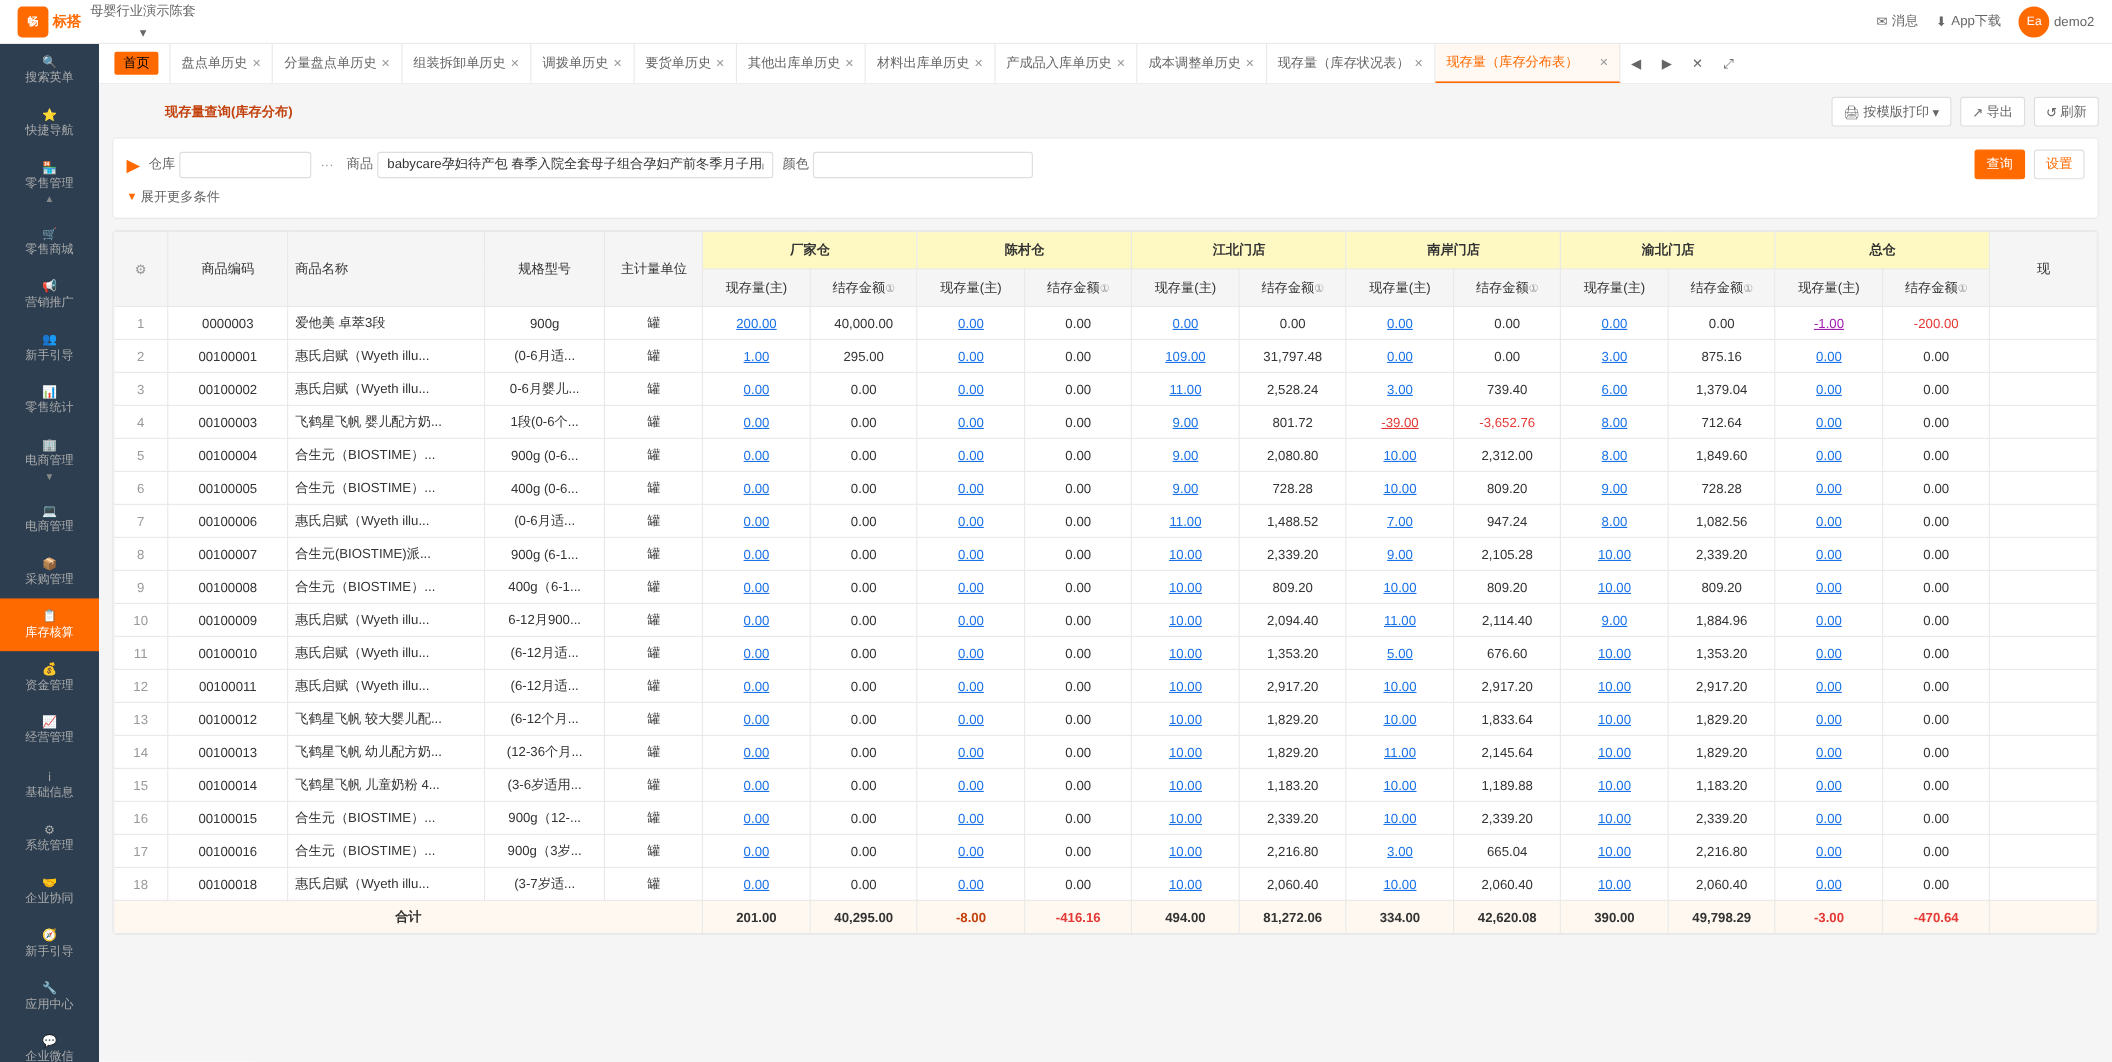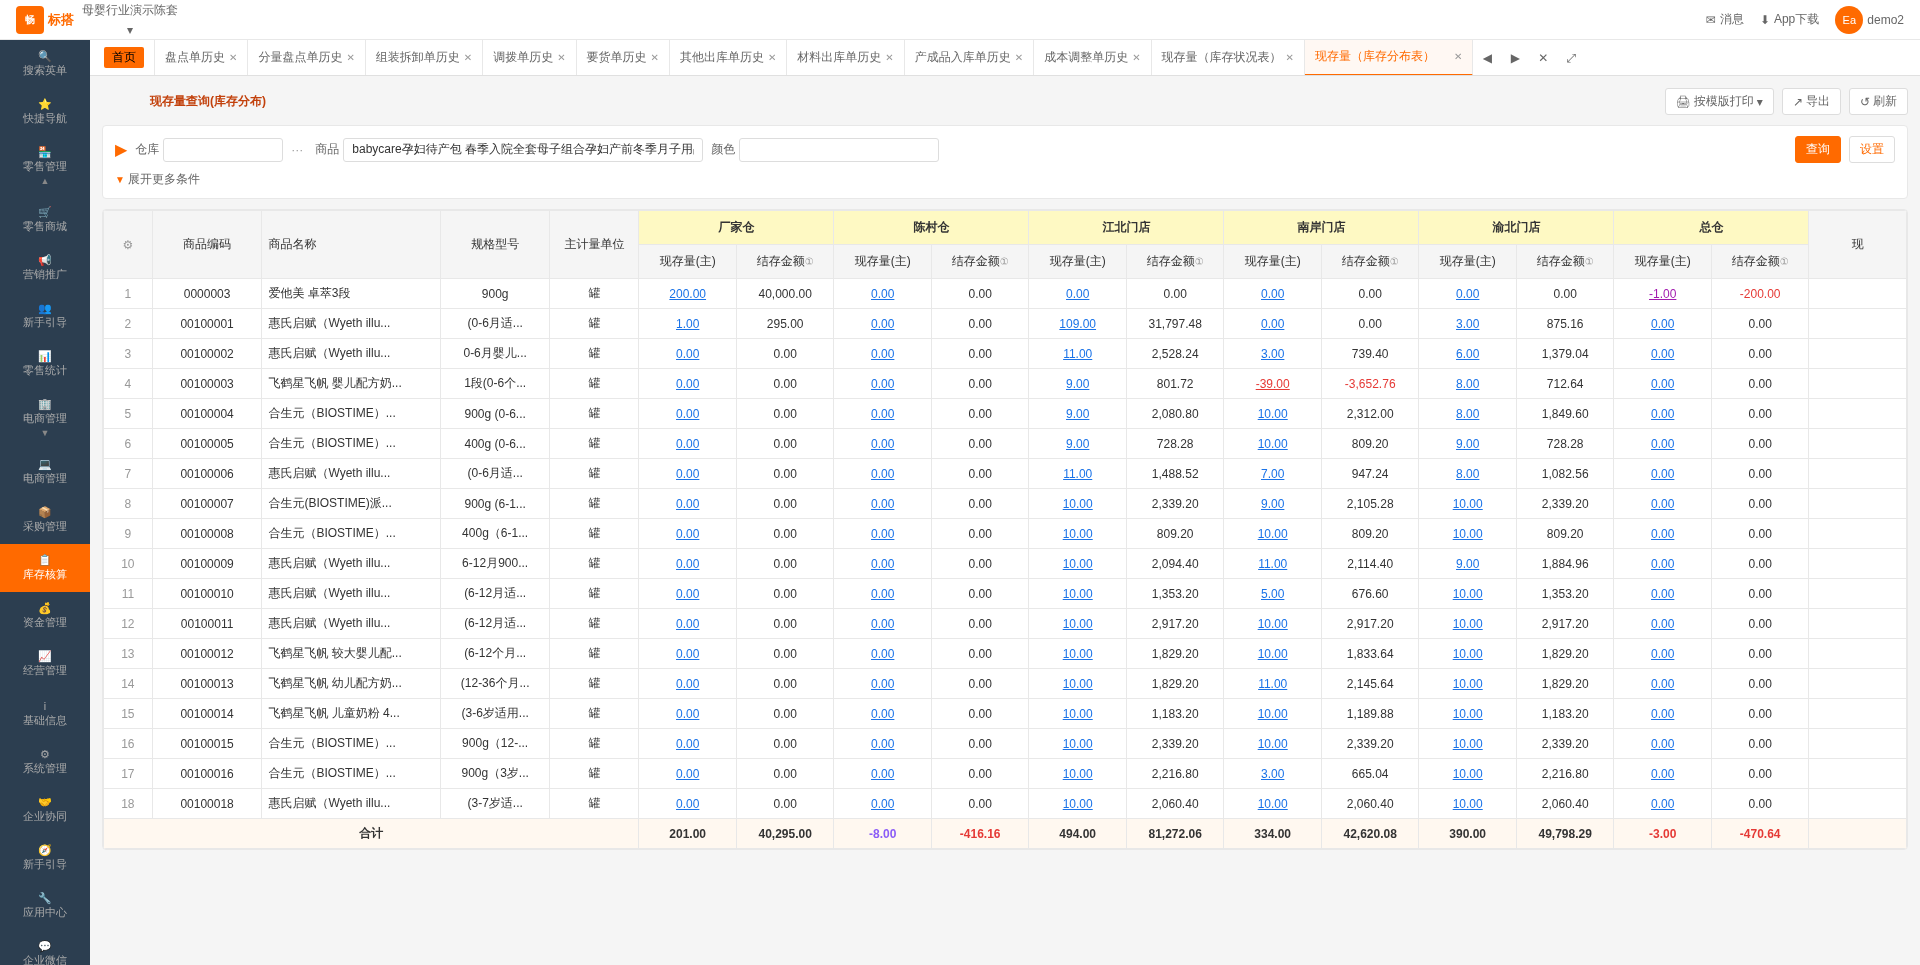--- a/index.html
+++ b/index.html
@@ -701,21 +701,21 @@
                 <td><span class="link-text">0.00</span></td>
                 <td>0.00</td>
                 <td></td>
               </tr>
             </tbody>
           <tfoot id="table-foot">
           <tr style="background: rgb(255, 248, 240);">
   <td colspan="5" style="text-align:center;font-weight:bold;background:#fff8f0;">合计</td>
   <td style="background:#fff8f0;font-weight:bold;">201.00</td>
   <td style="background:#fff8f0;font-weight:bold;">40,295.00</td>
-  <td style="background:#fff8f0;font-weight:bold;color:#8b5cf6;">-8.00</td>
+  <td style="background:#fff8f0;font-weight:bold;color:#c2410c;">-8.00</td>
   <td style="background:#fff8f0;font-weight:bold;color:#e53935;">-416.16</td>
   <td style="background:#fff8f0;font-weight:bold;">494.00</td>
   <td style="background:#fff8f0;font-weight:bold;">81,272.06</td>
   <td style="background:#fff8f0;font-weight:bold;">334.00</td>
   <td style="background:#fff8f0;font-weight:bold;">42,620.08</td>
   <td style="background:#fff8f0;font-weight:bold;">390.00</td>
   <td style="background:#fff8f0;font-weight:bold;">49,798.29</td>
   <td style="background:#fff8f0;font-weight:bold;color:#e53935;">-3.00</td>
   <td style="background:#fff8f0;font-weight:bold;color:#e53935;">-470.64</td>
   <td style="background:#fff8f0;"></td>

